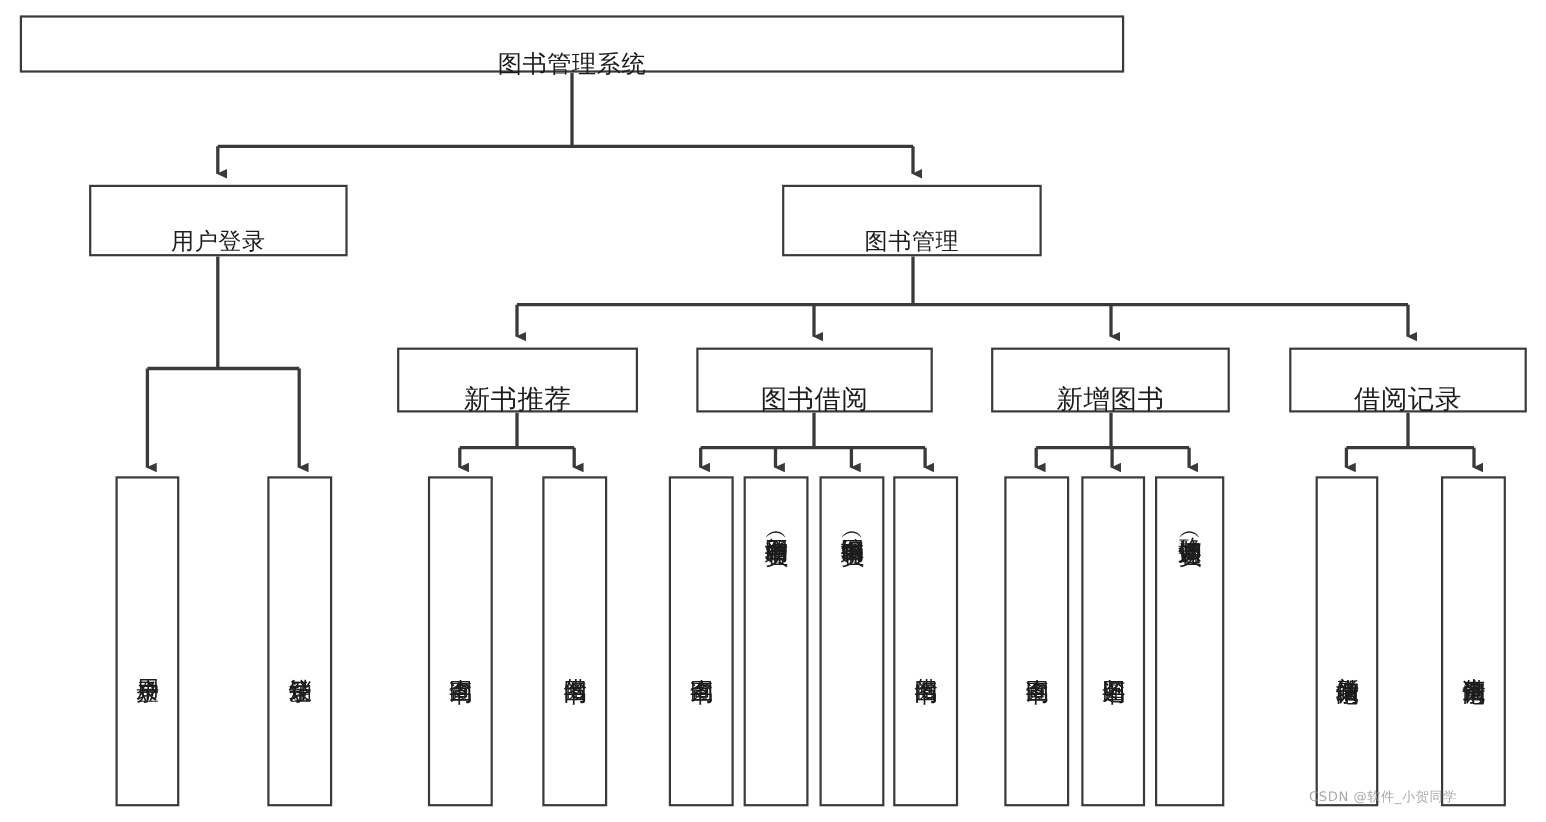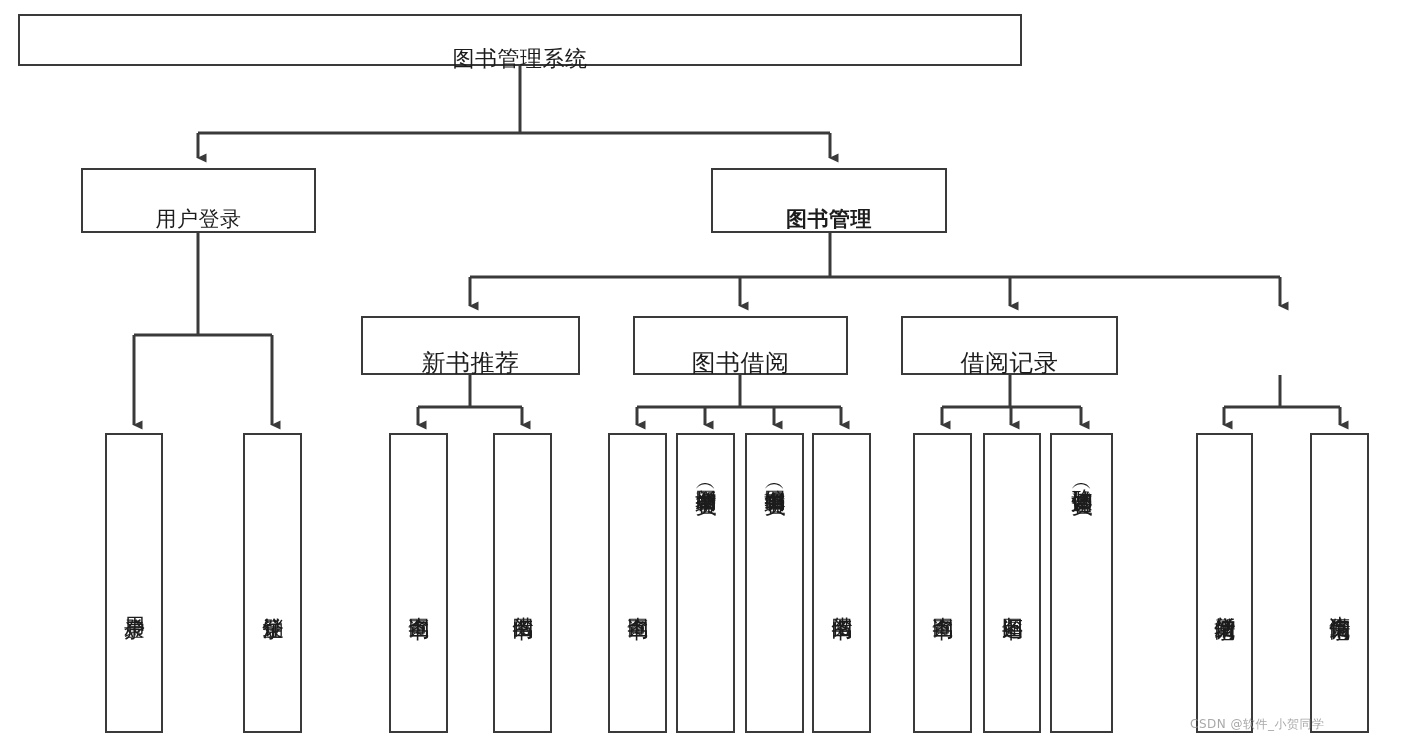--- a/index.html
+++ b/index.html
@@ -126,31 +126,34 @@
     </g>
   </svg>
 
   <div class="node level-1" style="left:18px; top:14px; width:1004px; height:52px;">
     <span class="label">图书管理系统</span>
   </div>
 
   <div class="node level-2" style="left:81px; top:168px; width:235px; height:65px;">
     <span class="label">用户登录</span>
   </div>
-  <div class="node level-2" style="left:711px; top:168px; width:236px; height:65px;font-weight:bold;">
+  <div class="node level-2" style="left:711px; top:168px; width:236px; height:65px;">
     <span class="label">图书管理</span>
   </div>
 
   <div class="node level-3" style="left:361px; top:316px; width:219px; height:59px;">
     <span class="label">新书推荐</span>
   </div>
   <div class="node level-3" style="left:633px; top:316px; width:215px; height:59px;">
     <span class="label">图书借阅</span>
   </div>
   <div class="node level-3" style="left:901px; top:316px; width:217px; height:59px;">
+    <span class="label">新增图书</span>
+  </div>
+  <div class="node level-3" style="left:1172px; top:316px; width:216px; height:59px;">
     <span class="label">借阅记录</span>
   </div>
 
   <div class="node leaf centered" style="left:105px; top:433px; width:58px; height:300px;">
     <span class="label">用户登录</span>
   </div>
   <div class="node leaf centered" style="left:243px; top:433px; width:59px; height:300px;">
     <span class="label">注销登录</span>
   </div>
 

